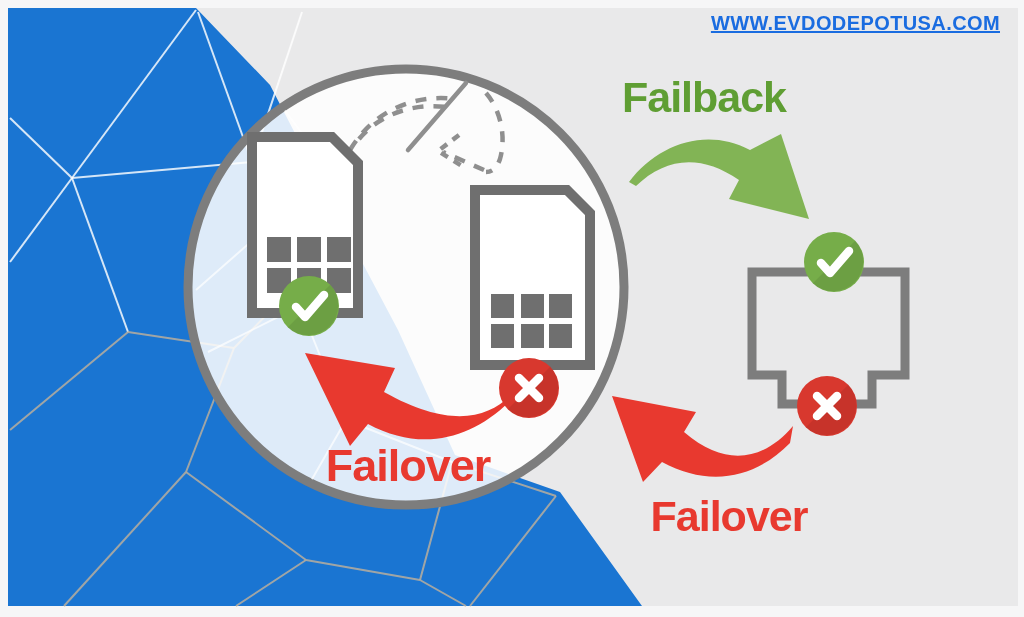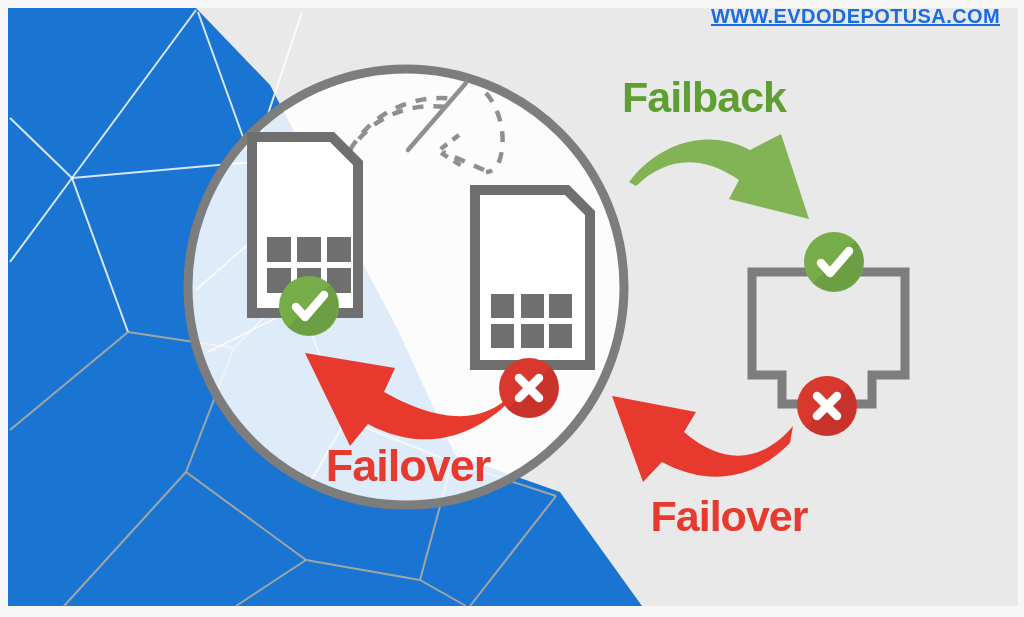--- a/index.html
+++ b/index.html
@@ -7,21 +7,21 @@
     width:1024px;height:617px;position:relative;overflow:hidden;
     background:#f6f6f7;
     font-family:"Liberation Sans", sans-serif;
   }
   #scene{position:absolute;inset:0;}
   .diagram-label{font-weight:bold;letter-spacing:-1px;}
   .lbl-failback{font-size:43px;}
   .lbl-failover{font-size:45px;}
   .lbl-failover-sm{font-size:43px;}
   a.site-link{
-    position:absolute;top:5px;right:24px;
+    position:absolute;top:12px;right:24px;
     font-size:20px;font-weight:bold;letter-spacing:.4px;
     text-decoration:underline;cursor:pointer;
   }
   .mesh-line{stroke-width:2;fill:none;}
   .mesh-white{stroke:rgba(255,255,255,.82);}
   .mesh-tan{stroke:rgba(185,174,158,.85);}
   .mesh-inner{stroke:rgba(255,255,255,.7);}
   .dashed{stroke-width:4.5;fill:none;stroke-dasharray:11 10;}
   .dashed-small{stroke-width:4.5;fill:none;stroke-dasharray:8 7;}
 </style>

